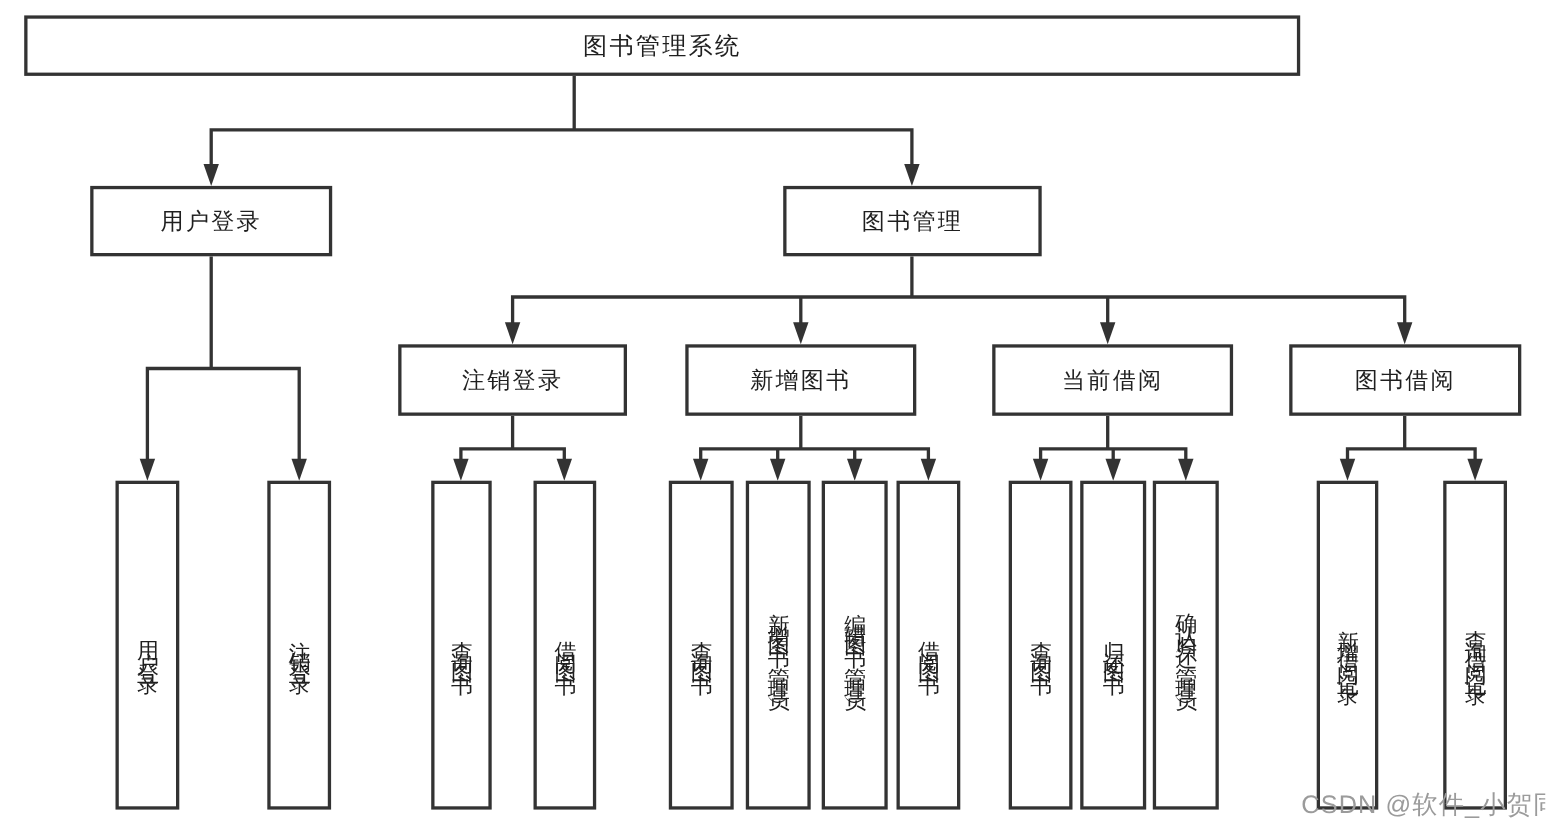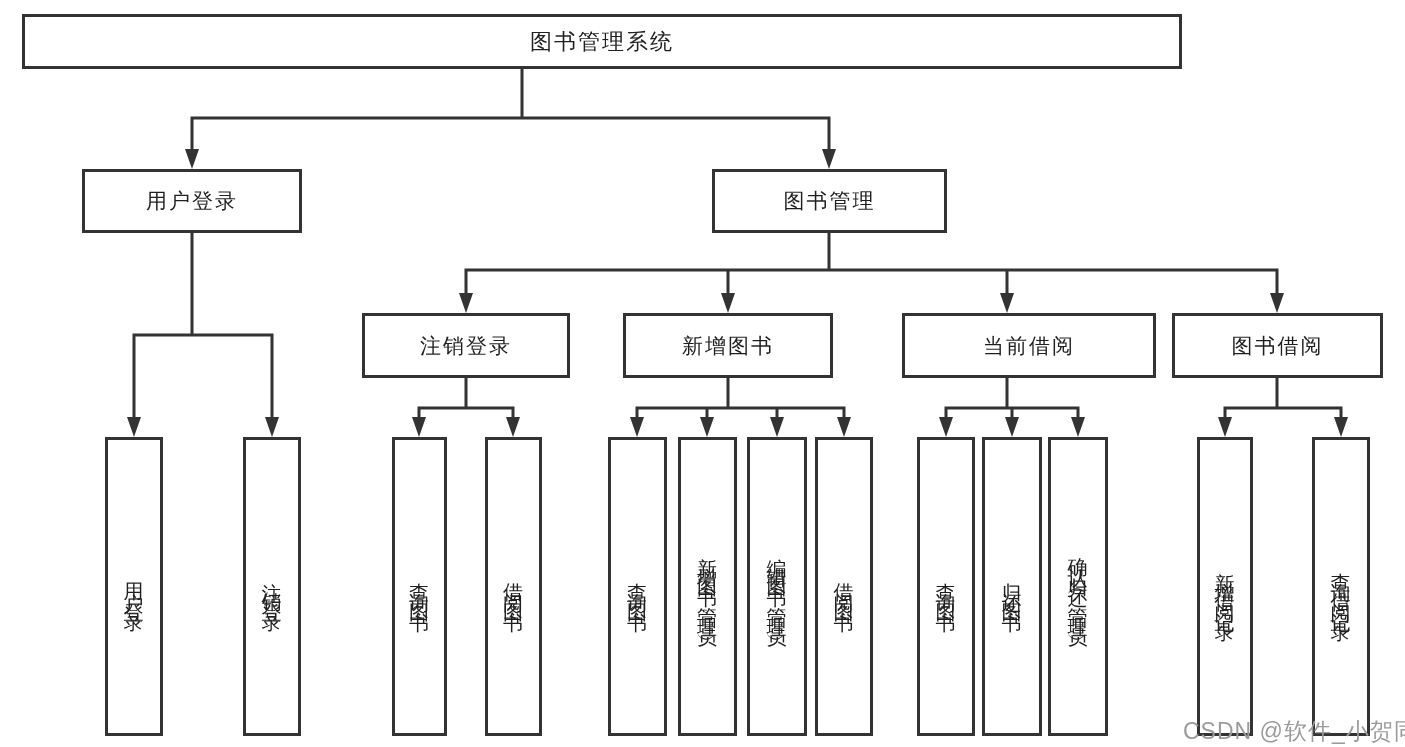--- a/index.html
+++ b/index.html
@@ -115,21 +115,21 @@
   <div class="node hbox" style="left:712px;top:169px;width:235px;height:64px">
     <span>图书管理</span>
   </div>
 
   <div class="node hbox" style="left:362px;top:313px;width:208px;height:65px">
     <span>注销登录</span>
   </div>
   <div class="node hbox" style="left:623px;top:313px;width:210px;height:65px">
     <span>新增图书</span>
   </div>
-  <div class="node hbox" style="left:902px;top:313px;width:254px;height:65px">
+  <div class="node hbox" style="left:902px;top:313px;width:219px;height:65px">
     <span>当前借阅</span>
   </div>
   <div class="node hbox" style="left:1172px;top:313px;width:211px;height:65px">
     <span>图书借阅</span>
   </div>
 
   <div class="node leaf" style="left:105px;width:58px">
     <span class="vtext">用户登录</span>
   </div>
   <div class="node leaf" style="left:243px;width:58px">

